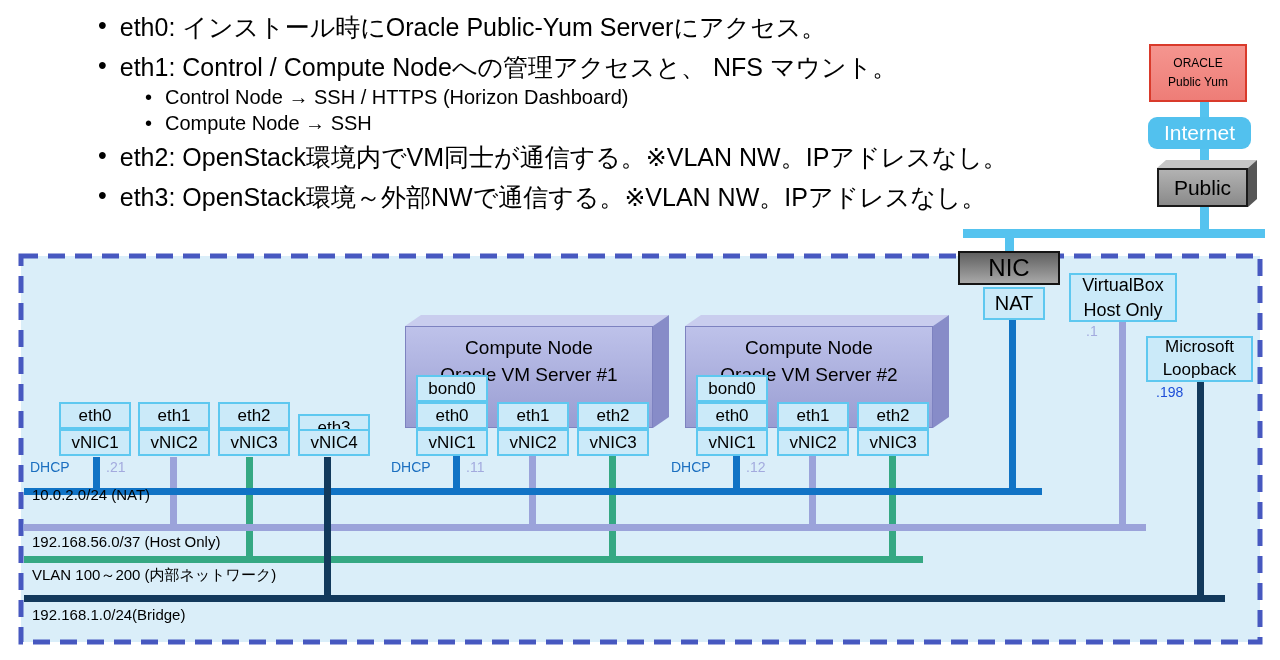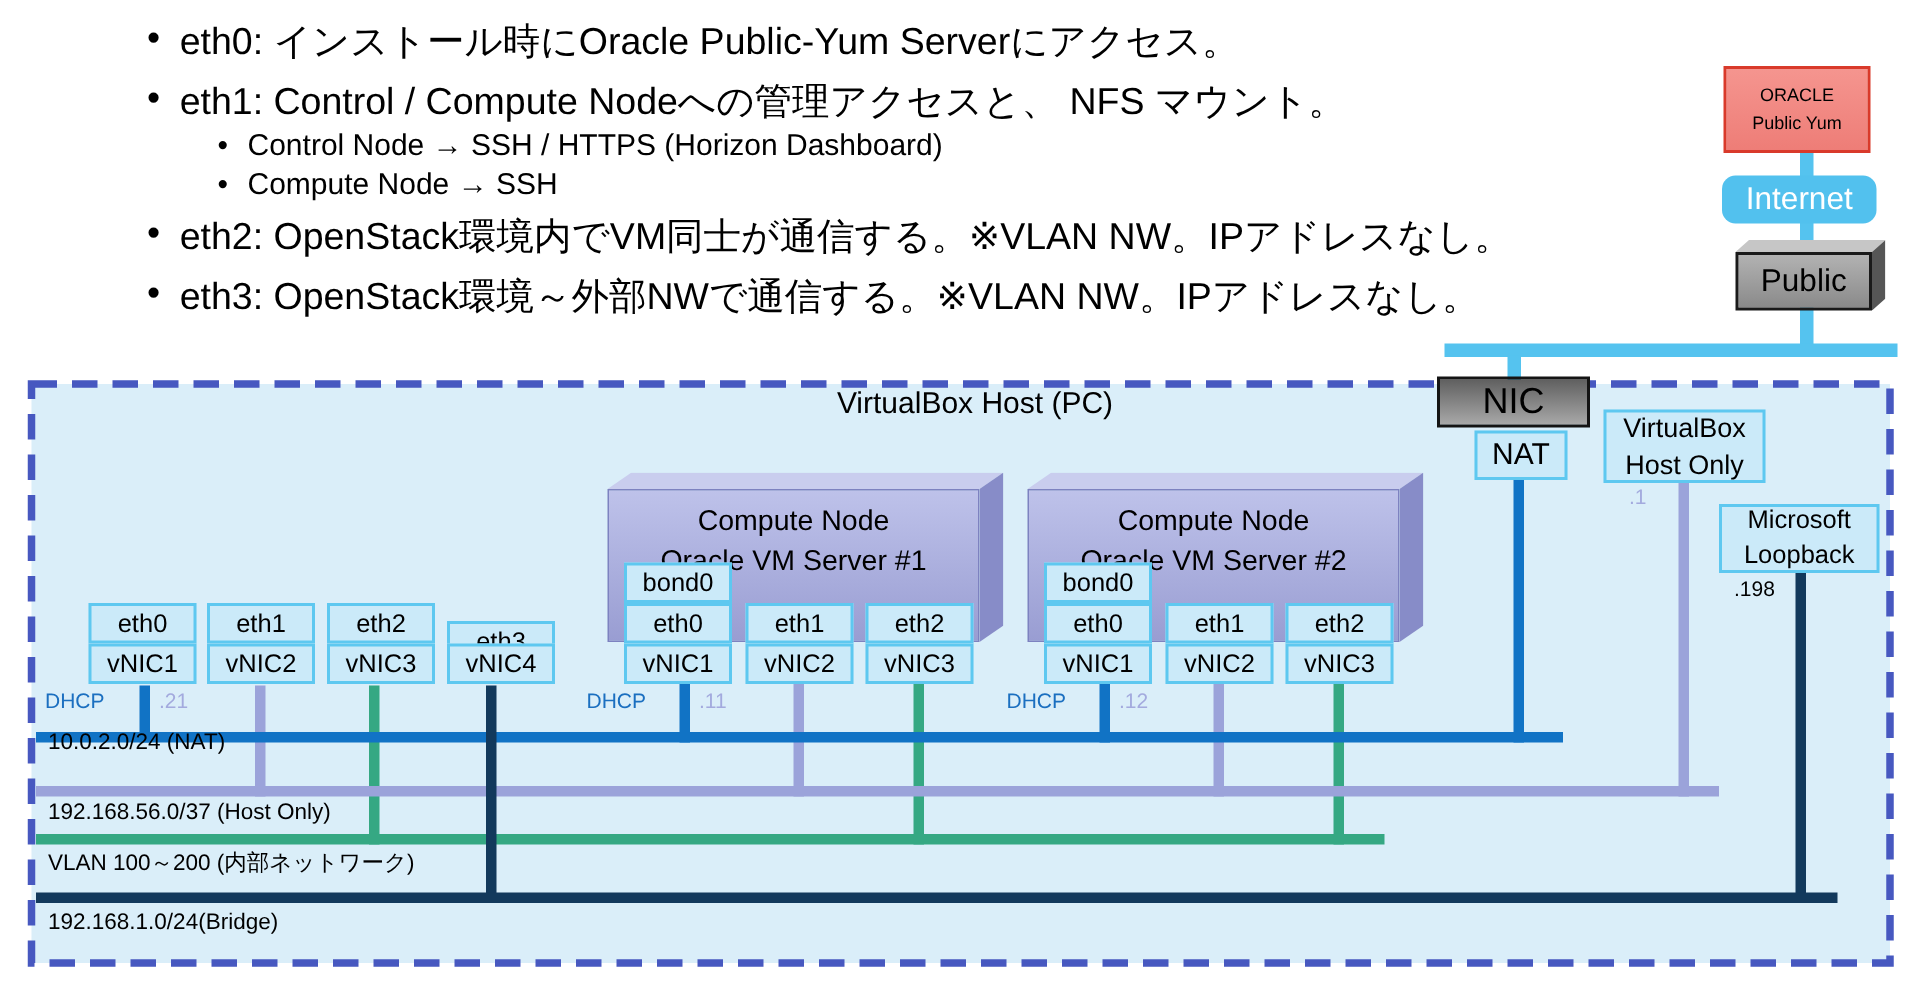--- a/index.html
+++ b/index.html
@@ -103,30 +103,29 @@
 
   <div style="position:absolute;left:1157px;top:160px;width:100px;height:47px;z-index:2">
     <div class="g-top" style="left:0;top:0;width:100px;height:8px"></div>
     <div class="g-right" style="left:91px;top:0;width:9px;height:47px"></div>
     <div class="g-front" style="left:0;top:8px;width:91px;height:39px">Public</div>
   </div>
 
   <svg style="position:absolute;left:18px;top:253px;z-index:0" width="1245" height="392">
     <rect x="3" y="3" width="1239" height="386" fill="#daeef9" stroke="#4758c0" stroke-width="5" stroke-dasharray="17 10"></rect>
   </svg>
-  <div class="hostlabel" style="left:450px;top:258px;width:400px">VirtualBox Host (PC)</div>
 
   <div class="nicbox" style="left:958px;top:251px;width:102px;height:34px">NIC</div>
   <div class="bluebox" style="left:983px;top:287px;width:62px;height:33px;font-size:20px">NAT</div>
   <div class="bluebox" style="left:1069px;top:273px;width:108px;height:49px;font-size:18px;line-height:1.35">VirtualBox
 Host Only</div>
   <div class="bluebox" style="left:1146px;top:336px;width:107px;height:46px;font-size:17px;line-height:1.35">Microsoft
 Loopback</div>
   <div class="addr" style="left: 1086px; top: 323px; width: 36px; text-align: left; color: rgb(163, 170, 222);">.1</div>
-  <div class="addr" style="left: 1156px; top: 384px; width: 44px; text-align: left; color: #000000;">.198</div>
+  <div class="addr" style="left: 1156px; top: 384px; width: 44px; text-align: left; color: #1d4ed8;">.198</div>
 
   <div class="cuboid" style="left:405px;top:315px;width:264px;height:113px">
     <div class="cb-top" style="width:264px"></div>
     <div class="cb-right" style="left:248px;height:113px"></div>
     <div class="cb-front" style="width:248px;height:102px;padding-top:7px;line-height:27px;font-size:19px">Compute Node
 Oracle VM Server #1</div>
   </div>
   <div class="cuboid" style="left:685px;top:315px;width:264px;height:113px">
     <div class="cb-top" style="width:264px"></div>
     <div class="cb-right" style="left:248px;height:113px"></div>

